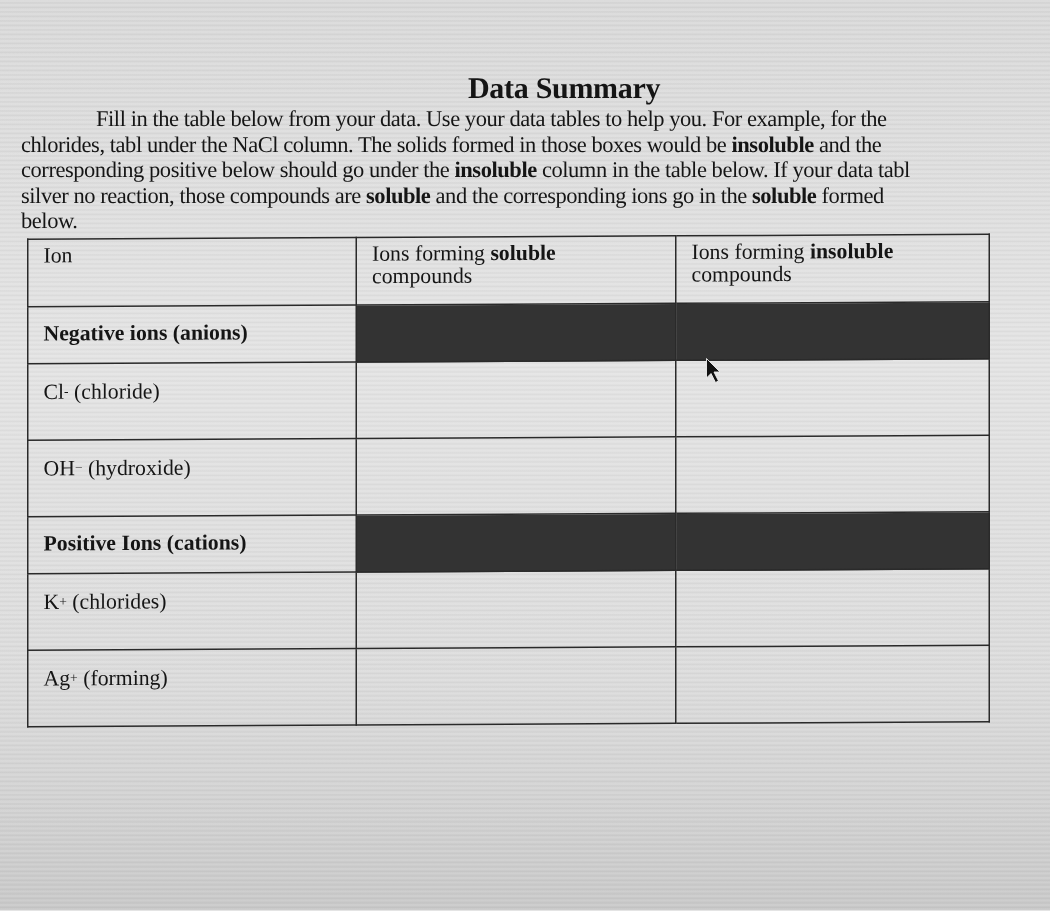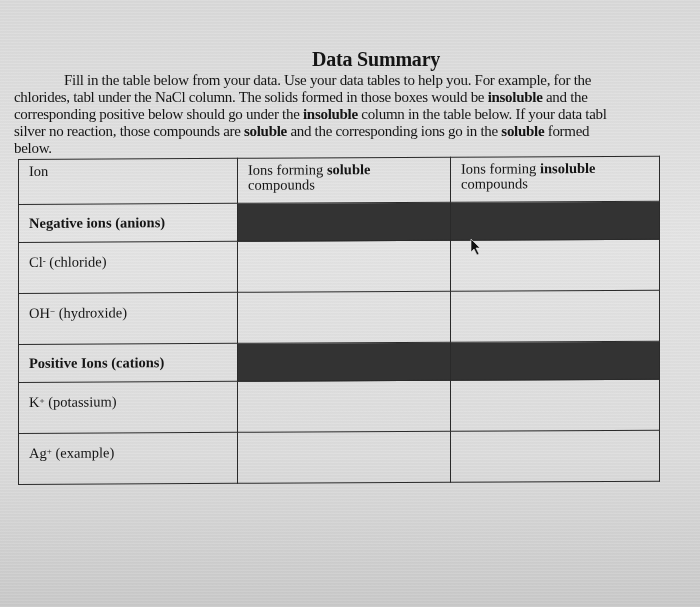--- a/index.html
+++ b/index.html
@@ -89,26 +89,26 @@
     <td class="c1 lbl"><span>OH</span><sup>−</sup> <span>(hydroxide)</span></td>
     <td class="c2"></td>
     <td class="c3"></td>
   </tr>
   <tr class="r-section">
     <td class="c1 lbl">Positive Ions (cations)</td>
     <td class="c2 dark"></td>
     <td class="c3 dark"></td>
   </tr>
   <tr class="r-ion">
-    <td class="c1 lbl"><span>K</span><sup>+</sup> <span>(potassium)</span></td>
+    <td class="c1 lbl"><span>K</span><sup>+</sup> <span>(chlorides)</span></td>
     <td class="c2"></td>
     <td class="c3"></td>
   </tr>
   <tr class="r-ion">
-    <td class="c1 lbl"><span>Ag</span><sup>+</sup> <span>(example)</span></td>
+    <td class="c1 lbl"><span>Ag</span><sup>+</sup> <span>(forming)</span></td>
     <td class="c2"></td>
     <td class="c3"></td>
   </tr>
 </tbody>
   </table>
 
 <svg class="cursor" viewBox="0 0 12 18">
   <path d="M1 1 L1 14 L4 11 L7 17 L9 16 L6 10 L10 10 Z" fill="#111" stroke="#eee" stroke-width="0.6"></path>
 </svg>
 

